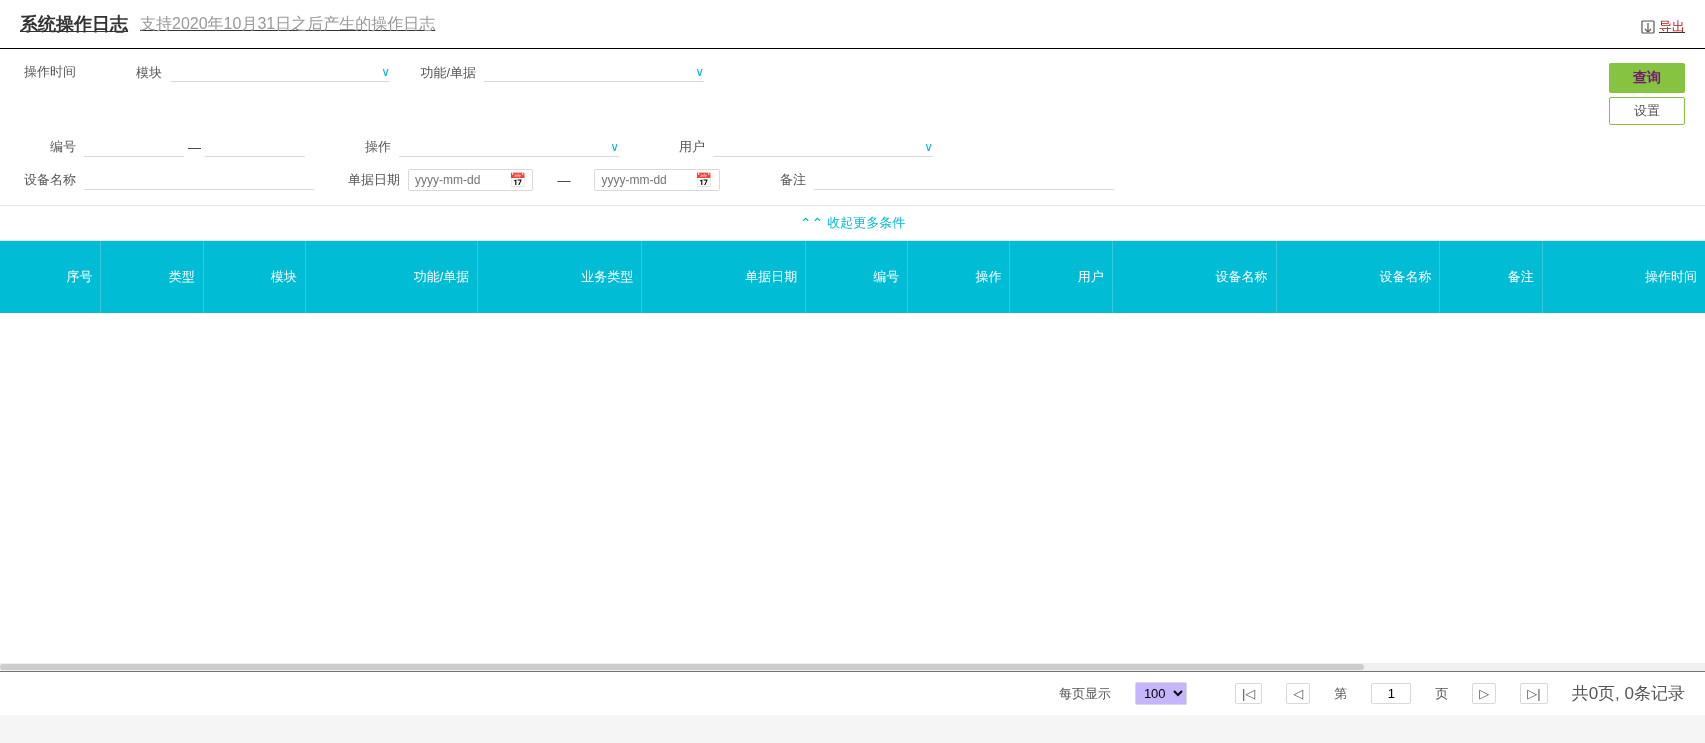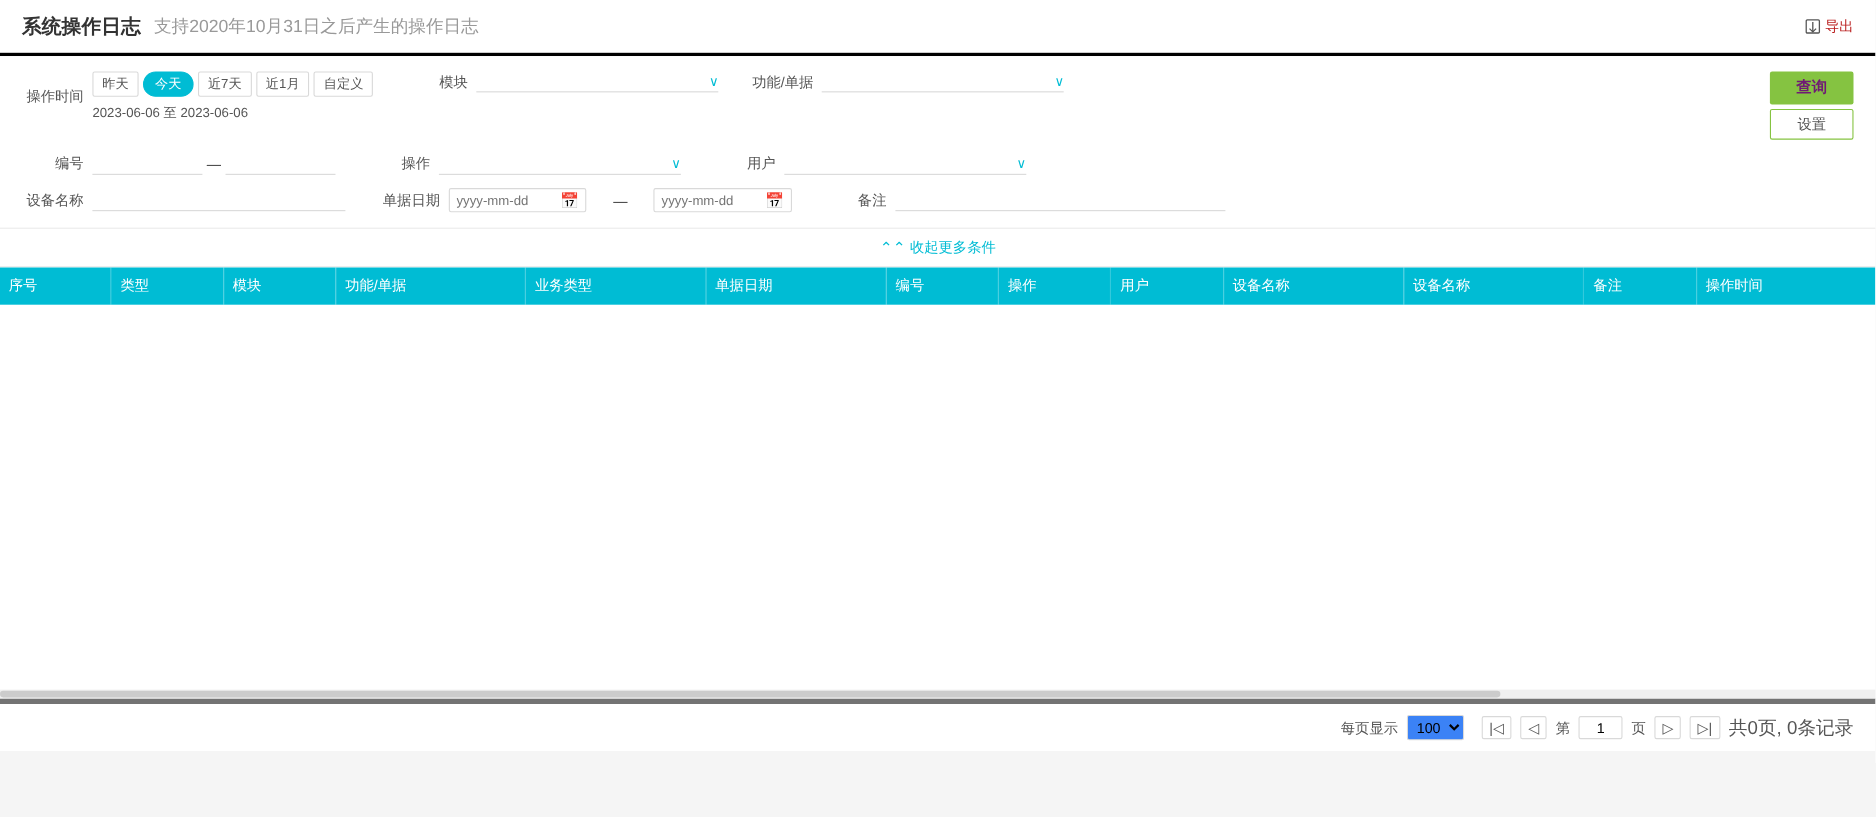--- a/index.html
+++ b/index.html
@@ -1,20 +1,20 @@
 <!DOCTYPE html>
 <html><head>
   <meta charset="utf-8">
   <style>
     * { box-sizing: border-box; margin: 0; padding: 0; }
     body { font-family: 'Microsoft YaHei', Arial, sans-serif; font-size: 13px; background: #f5f5f5; color: #333; }
 
     .page-header {
-      display: flex; align-items: center; justify-content: space-between;
-      padding: 12px 20px; background: #fff; border-bottom: 3px solid #000000;
+      display: flex; align-items: flex-end; justify-content: space-between;
+      padding: 12px 20px; background: #fff; border-bottom: 1px solid #000000; text-decoration: underline;
     }
     .page-title { font-size: 18px; font-weight: bold; color: #333; }
     .page-subtitle { font-size: 16px; color: #999; margin-left: 12px; }
     .export-btn {
       display: flex; align-items: center; gap: 4px;
       background: none; border: none; color: #b91c1c; cursor: pointer; font-size: 13px;
     }
 
     .filter-panel {
       background: #fff; padding: 14px 20px; border-bottom: 1px solid #e8e8e8;
@@ -78,35 +78,35 @@
       display: flex; align-items: center; justify-content: center;
       padding: 8px; background: #fff; border-bottom: 1px solid #e8e8e8;
       cursor: pointer; color: #00bcd4; font-size: 13px; gap: 4px;
     }
 
     .table-container { background: #fff; overflow-x: auto; }
     .data-table { width: 100%; border-collapse: collapse; }
     .data-table thead tr { background: #00bcd4; }
     .data-table thead th {
       color: #fff; font-size: 13px; font-weight: normal;
-      padding: 8px 8px; text-align: left; white-space: nowrap;
+      padding: 27px 8px; text-align: right; white-space: nowrap;
       border-right: 1px solid rgba(255,255,255,0.2);
     }
     .data-table thead th:last-child { border-right: none; }
 
     .empty-body { height: 350px; }
 
     .footer {
       display: flex; align-items: center; justify-content: flex-end;
-      padding: 10px 20px; background: #fff; border-top: 5px solid #737373; gap: 8px;
+      padding: 10px 20px; background: #fff; border-top: 1px solid #737373; gap: 24px;
     }
     .footer-label { color: #555; font-size: 13px; }
     .page-size-select {
       border: 1px solid #d9d9d9; border-radius: 2px; padding: 2px 4px;
-      font-size: 13px; background: #3b82f6; outline: none;
+      font-size: 13px; background: #c4b5fd; outline: none;
     }
     .page-nav-btn {
       border: 1px solid #d9d9d9; background: #fff; padding: 2px 6px;
       cursor: pointer; font-size: 13px; color: #555; border-radius: 2px;
     }
     .page-input {
       border: 1px solid #d9d9d9; border-radius: 2px; width: 40px;
       text-align: center; padding: 2px 4px; font-size: 13px;
     }
     .total-text { color: #555; font-size: 17px; }
@@ -140,30 +140,20 @@
     <span>导出</span>
   </button>
 </div>
 
 <div class="filter-panel">
 
   <div class="filter-row-top">
 
     <div class="filter-item">
       <span class="filter-label">操作时间</span>
-      <div class="date-filter">
-        <div class="date-btns">
-          <button class="date-btn">昨天</button>
-          <button class="date-btn active">今天</button>
-          <button class="date-btn">近7天</button>
-          <button class="date-btn">近1月</button>
-          <button class="date-btn">自定义</button>
-        </div>
-        <div class="date-range-text">2023-06-06 至 2023-06-06</div>
-      </div>
     </div>
 
     <div class="filter-item" style="min-width:280px;">
       <span class="filter-label">模块</span>
       <div class="select-inner">
         <span></span>
         <span class="chevron">∨</span>
       </div>
     </div>
 

